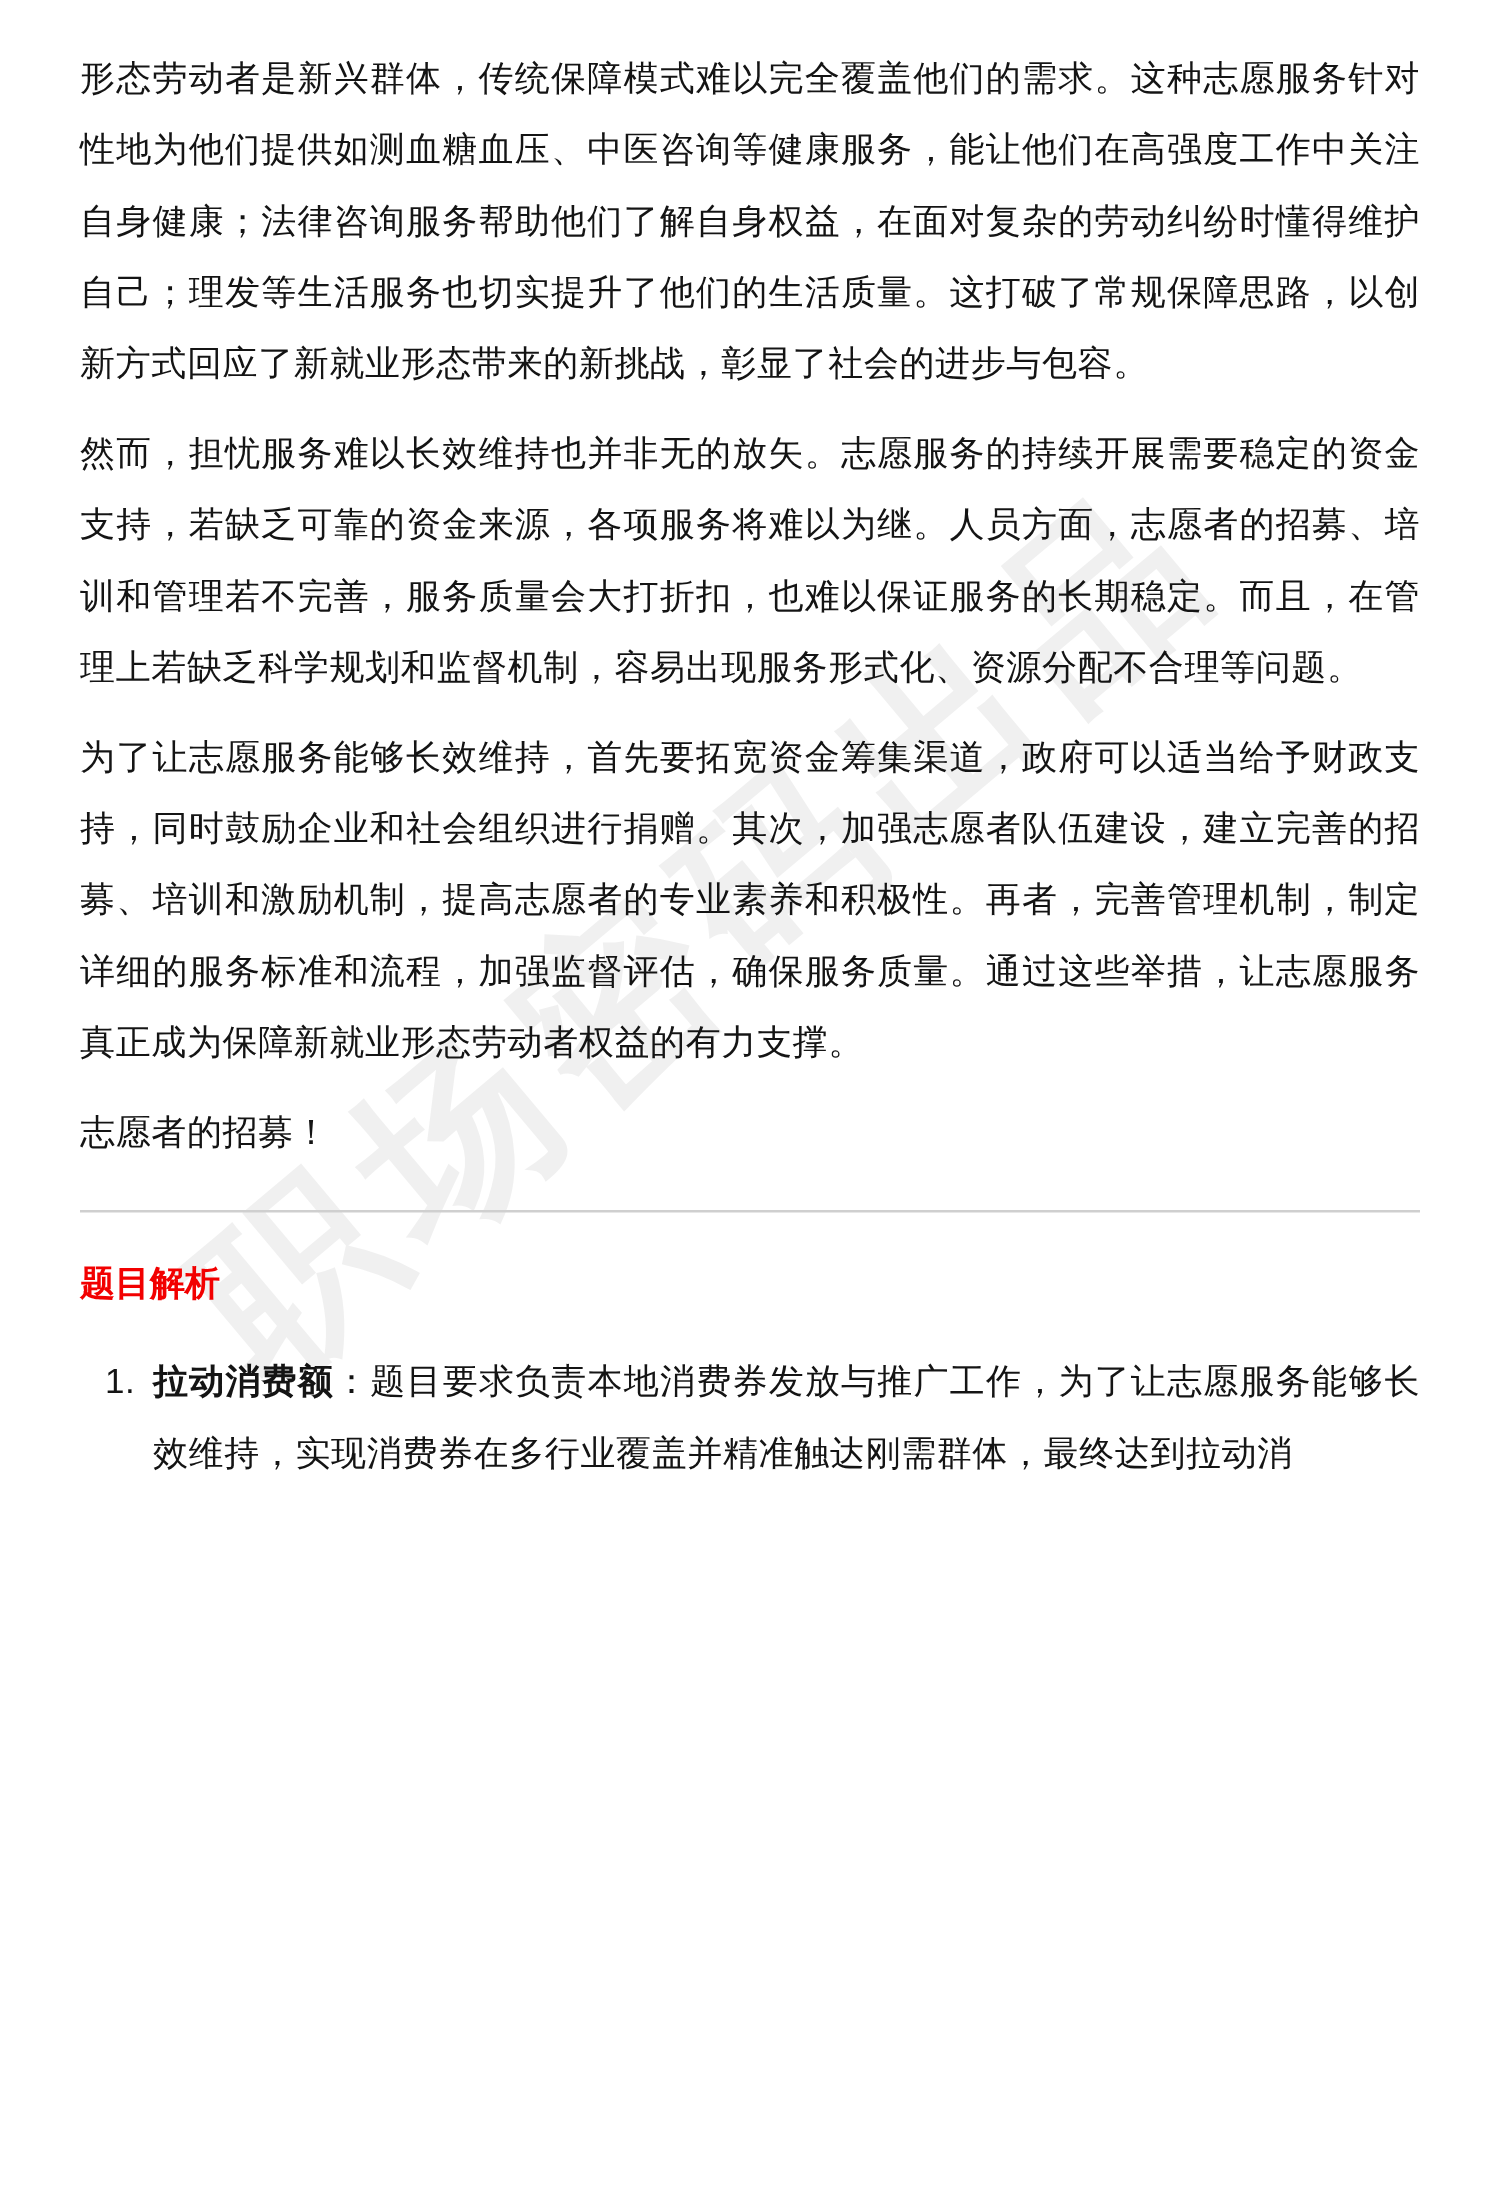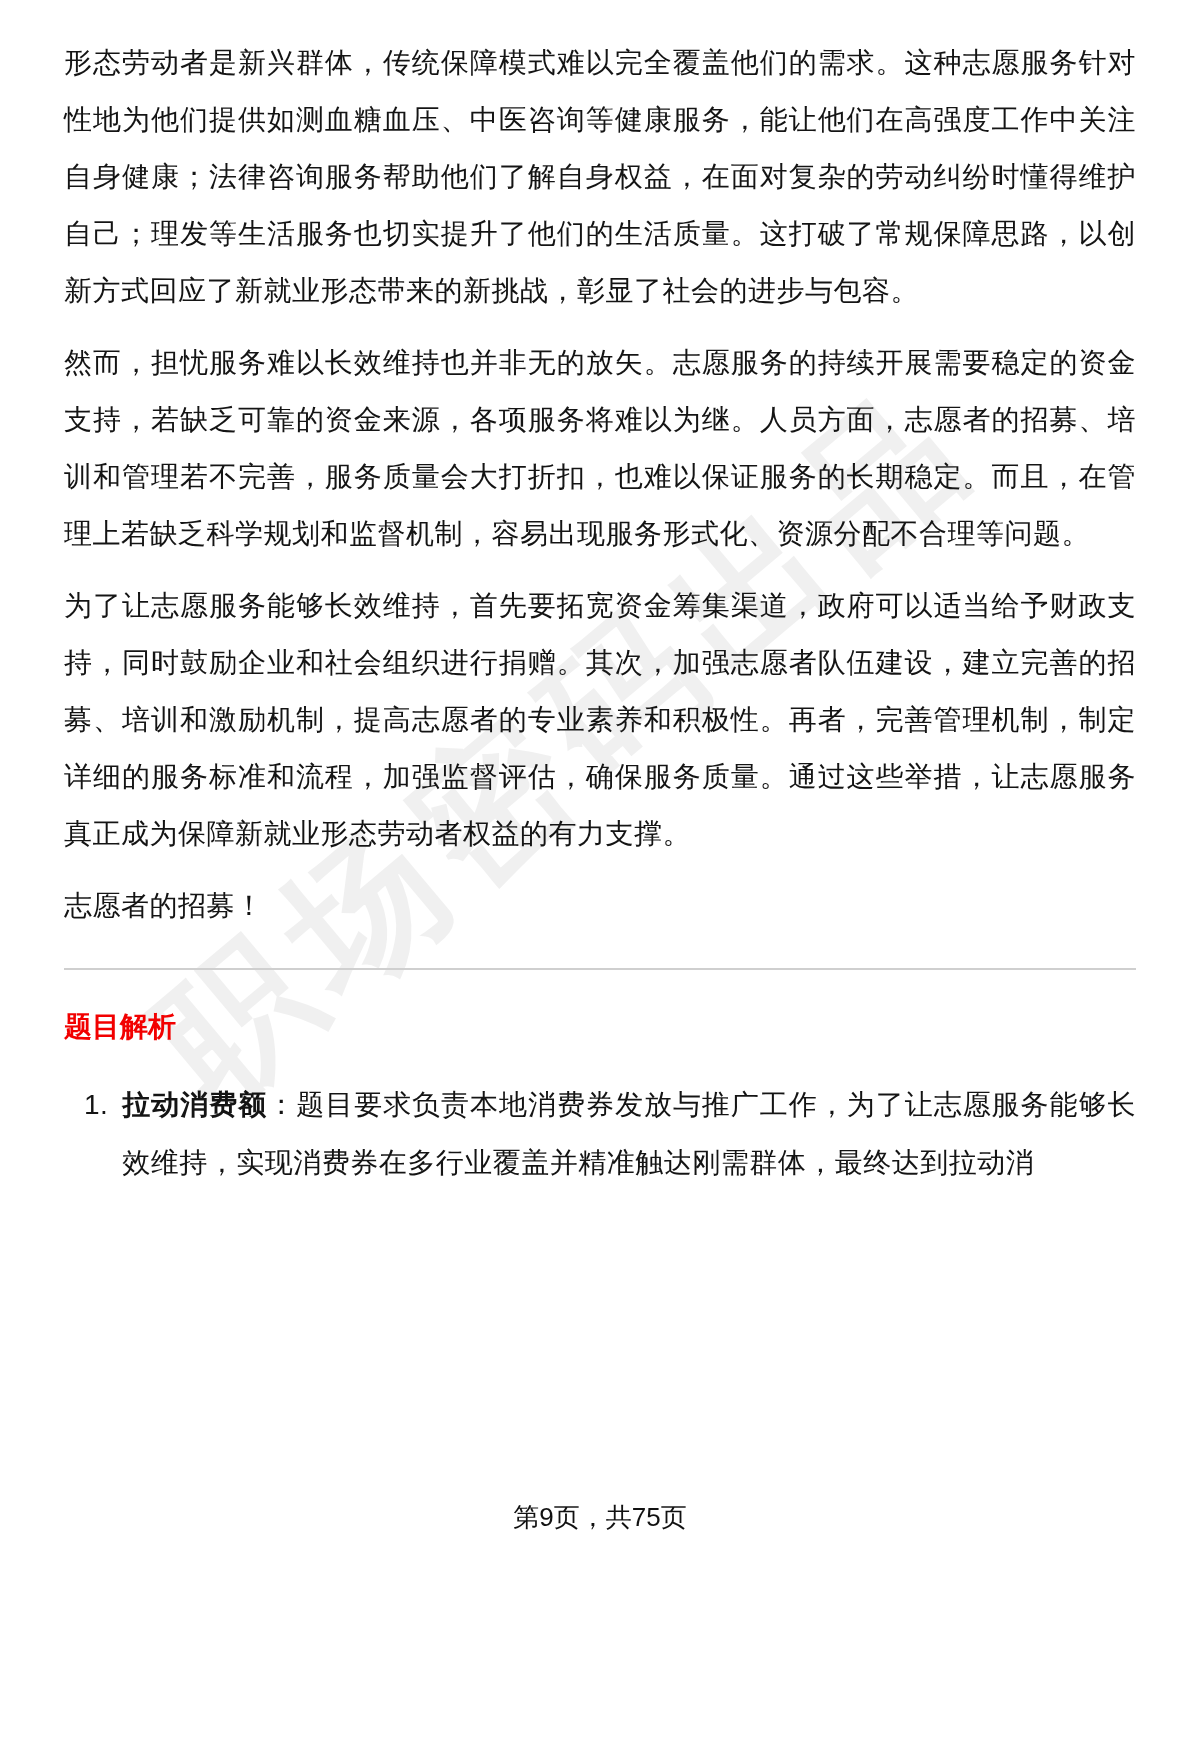--- a/index.html
+++ b/index.html
@@ -109,15 +109,14 @@
 
     <div class="list-item">
       <span class="list-num">1.</span>
       <div class="list-text">
         <strong>拉动消费额</strong><span>：题目要求负责本地消费券发放与推广工作，为了让志愿服务能够长效维持，实现消费券在多行业覆盖并精准触达刚需群体，最终达到拉动消</span>
       </div>
     </div>
 
   </div>
 
-  <div class="footer">第9页，共75页</div>
 
 </div>
 
 </body></html>

